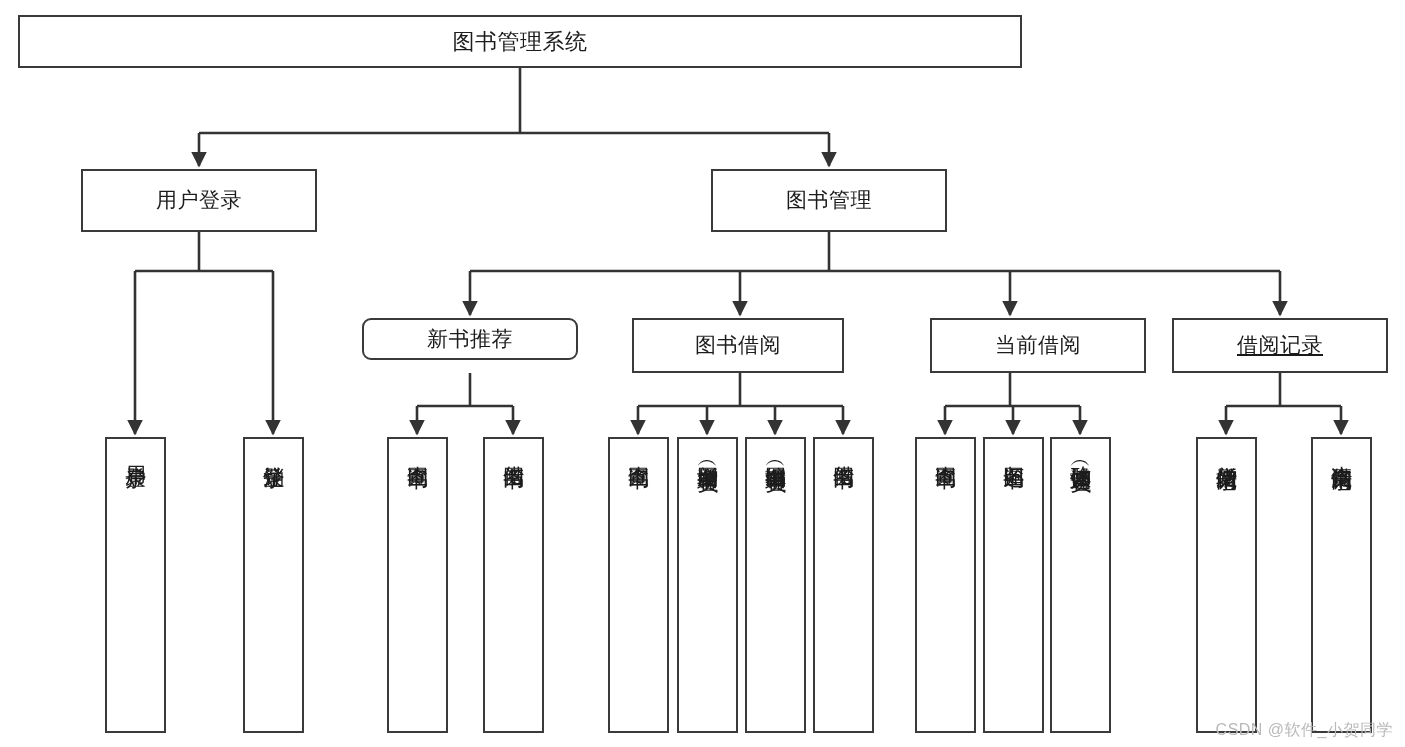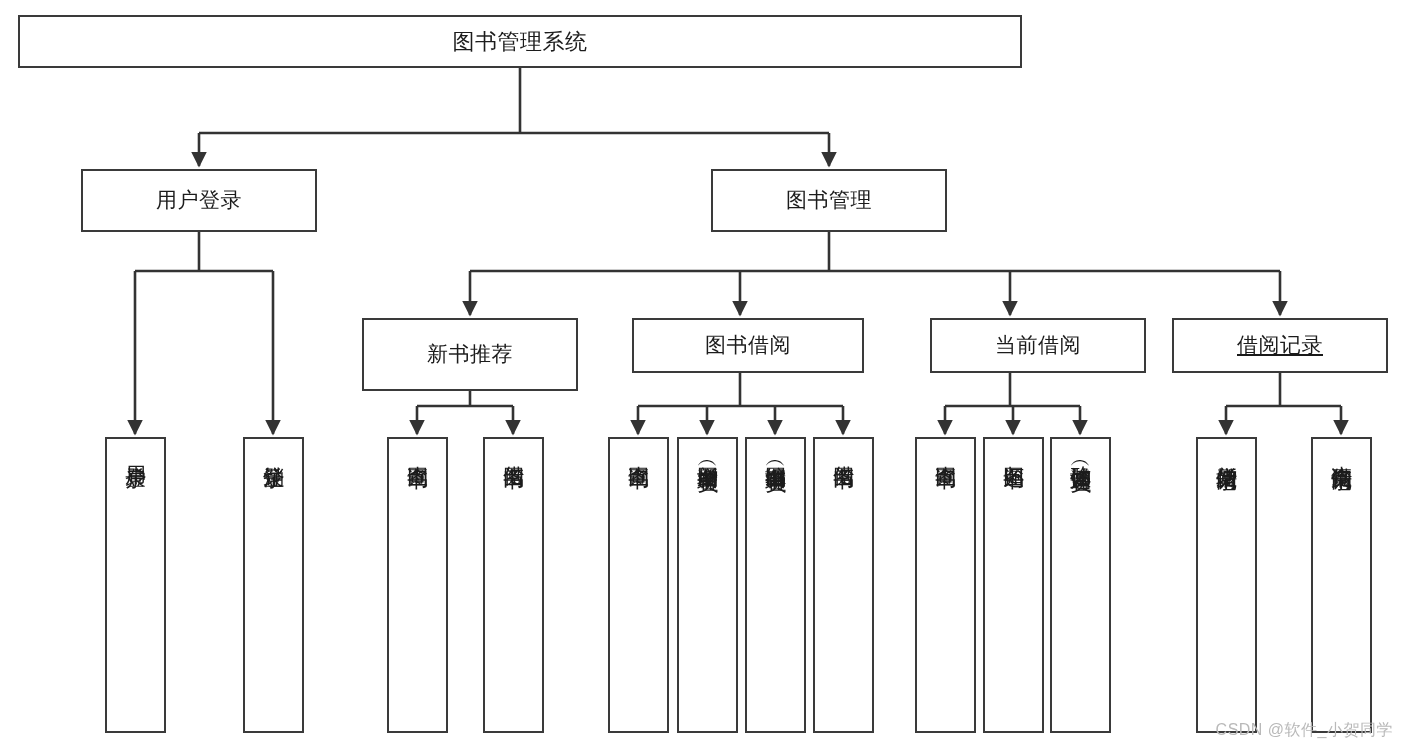--- a/index.html
+++ b/index.html
@@ -128,24 +128,24 @@
     <span class="label">图书管理系统</span>
   </div>
 
   <div class="node" style="left:81px; top:169px; width:236px; height:63px;">
     <span class="label">用户登录</span>
   </div>
   <div class="node" style="left:711px; top:169px; width:236px; height:63px;align-items:center;">
     <span class="label">图书管理</span>
   </div>
 
-  <div class="node" style="left:362px; top:318px; width:216px; height:73px;">
+  <div class="node" style="left:362px; top:318px; width:216px; height:42px;border-radius:9px;">
     <span class="label">新书推荐</span>
   </div>
-  <div class="node" style="left:632px; top:318px; width:232px; height:55px;">
+  <div class="node" style="left:632px; top:318px; width:212px; height:55px;">
     <span class="label">图书借阅</span>
   </div>
   <div class="node" style="left:902px; top:318px; width:216px; height:55px;margin-left:28px;">
     <span class="label">当前借阅</span>
   </div>
   <div class="node" style="left:1172px; top:318px; width:216px; height:55px;text-decoration:underline;">
     <span class="label">借阅记录</span>
   </div>
 
   <div class="node leaf" style="left:105px; top:437px; width:61px; height:296px;">

